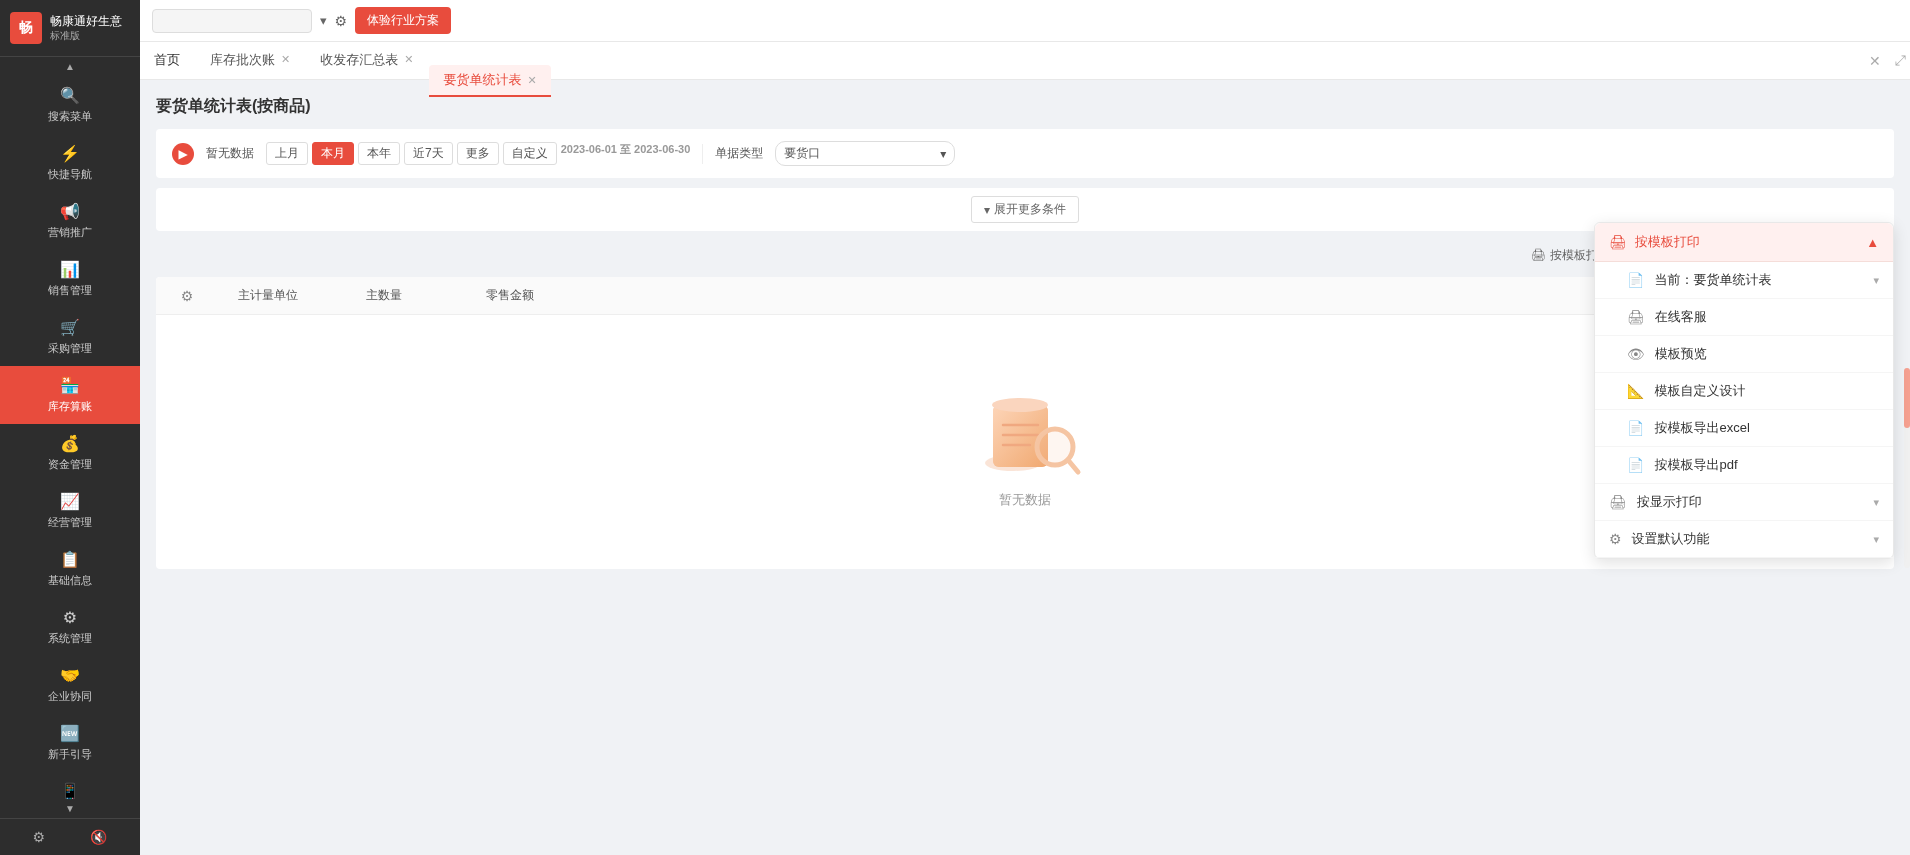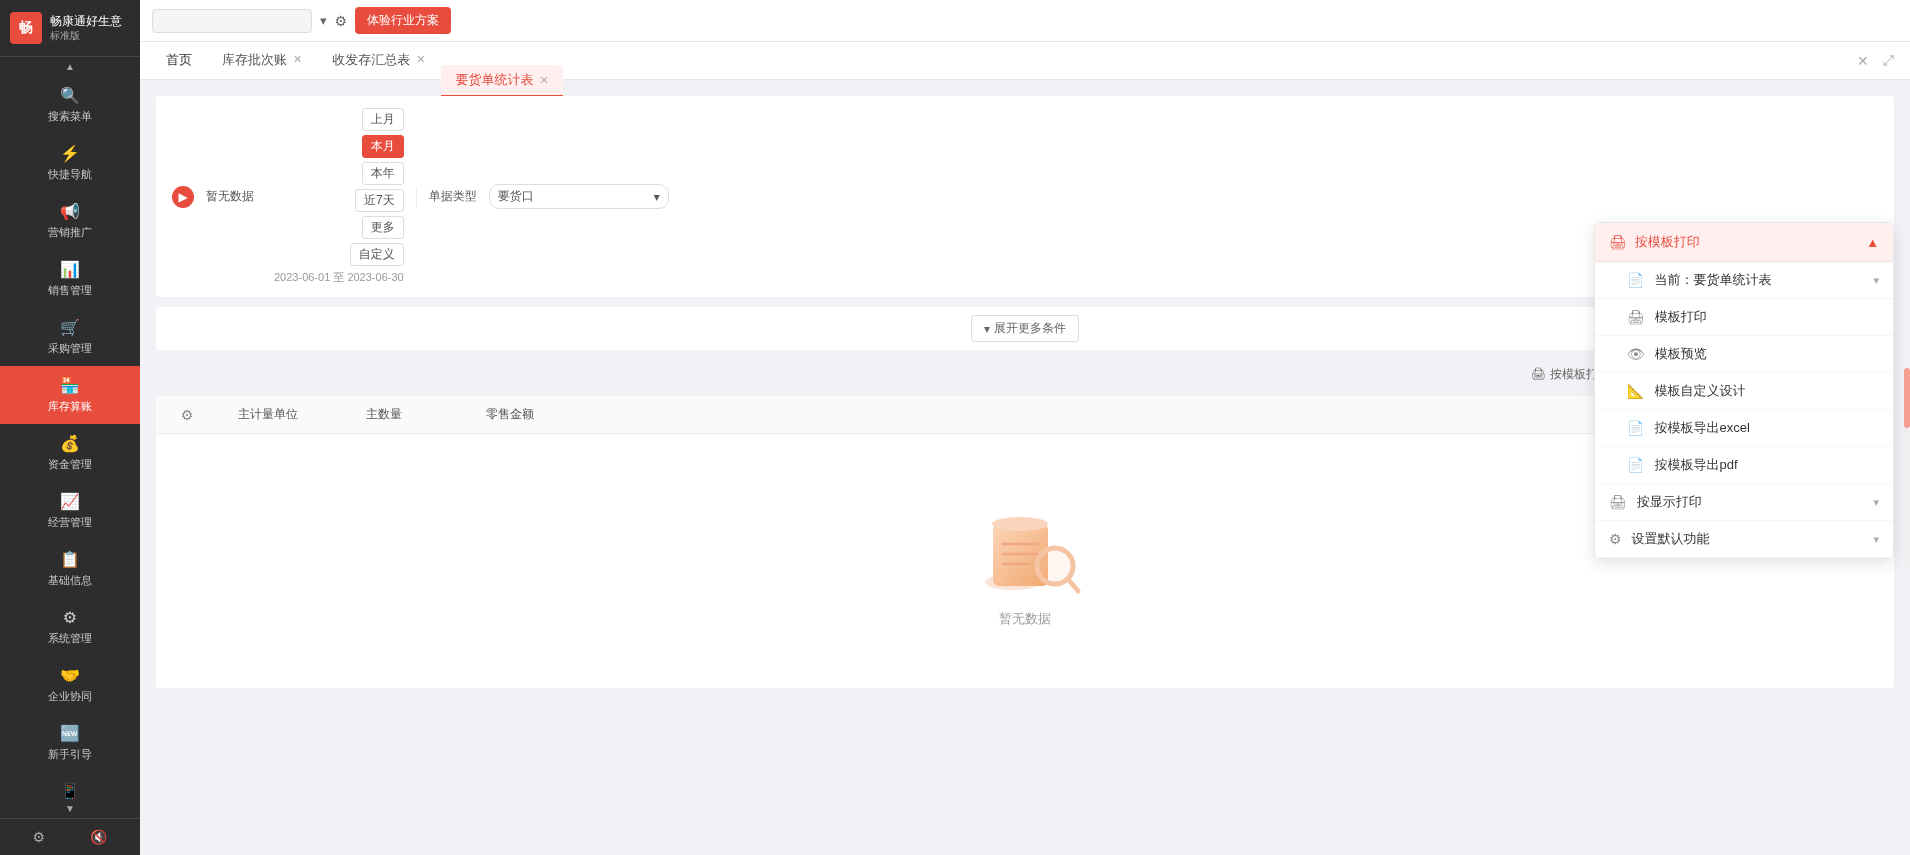--- a/index.html
+++ b/index.html
@@ -124,21 +124,21 @@
       width: 26px; height: 26px;
       background: #ddd;
       border-radius: 50%;
     }
 
     
     .tabs {
       background: #fff;
       display: flex;
       align-items: center;
-      padding: 0 12px;
+      padding: 0 0;
       border-bottom: 1px solid #e8e8e8;
       height: 38px;
       flex-shrink: 0;
       gap: 2px;
     }
     .tab {
       display: flex;
       align-items: center;
       padding: 6px 14px;
       font-size: 13px;
@@ -185,36 +185,36 @@
       border: none;
       color: white;
       width: 22px; height: 22px;
       border-radius: 50%;
       cursor: pointer;
       font-size: 12px;
       display: flex; align-items: center; justify-content: center;
       flex-shrink: 0;
     }
     .filter-label { color: #555; font-size: 12px; flex-shrink: 0; }
-    .date-btns { display: flex; gap: 4px; align-items: flex-end; flex-direction: column; }
+    .date-btns { display: flex; gap: 4px; align-items: flex-start; }
     .date-btn {
       background: none;
       border: 1px solid #ddd;
       border-radius: 3px;
       padding: 2px 8px;
       font-size: 12px;
       cursor: pointer;
       color: #555;
     }
     .date-btn.active {
       background: #e84c3d;
       color: white;
       border-color: #e84c3d;
     }
-    .date-range { font-size: 11px; color: #999; margin-left: 8px; }
+    .date-range { font-size: 11px; color: #999; margin-left: 0; font-weight: bold; }
 
     .filter-divider { width: 1px; height: 20px; background: #eee; }
 
     .type-select {
       display: flex;
       align-items: center;
       gap: 6px;
       border: 1px solid #ddd;
       border-radius: 10px;
       padding: 3px 8px;
@@ -492,20 +492,21 @@
       <span>要货单统计表</span>
       <span class="tab-close">✕</span>
     </div>
     <div class="tabs-right">
       <button class="tab-btn">✕</button>
       <button class="tab-btn">⤢</button>
     </div>
   </div>
 
   <div class="content">
+    <div class="page-title">要货单统计表(按商品)</div>
 
     <div class="filter-panel">
       <button class="filter-expand-btn">
         <span>▶</span>
       </button>
       <span class="filter-label">暂无数据</span>
       <div class="date-btns">
         <button class="date-btn">上月</button>
         <button class="date-btn active">本月</button>
         <button class="date-btn">本年</button>
@@ -593,21 +594,21 @@
       </div>
 
       <div class="dp-item">
         <span class="dp-item-icon">📄</span>
         <span class="dp-item-label">当前：要货单统计表</span>
         <span class="dp-item-arrow">▾</span>
       </div>
 
       <div class="dp-item">
         <span class="dp-item-icon">🖨</span>
-        <span class="dp-item-label">模板打印</span>
+        <span class="dp-item-label">在线客服</span>
       </div>
 
       <div class="dp-item">
         <span class="dp-item-icon">👁</span>
         <span class="dp-item-label">模板预览</span>
       </div>
 
       <div class="dp-item">
         <span class="dp-item-icon">📐</span>
         <span class="dp-item-label">模板自定义设计</span>

